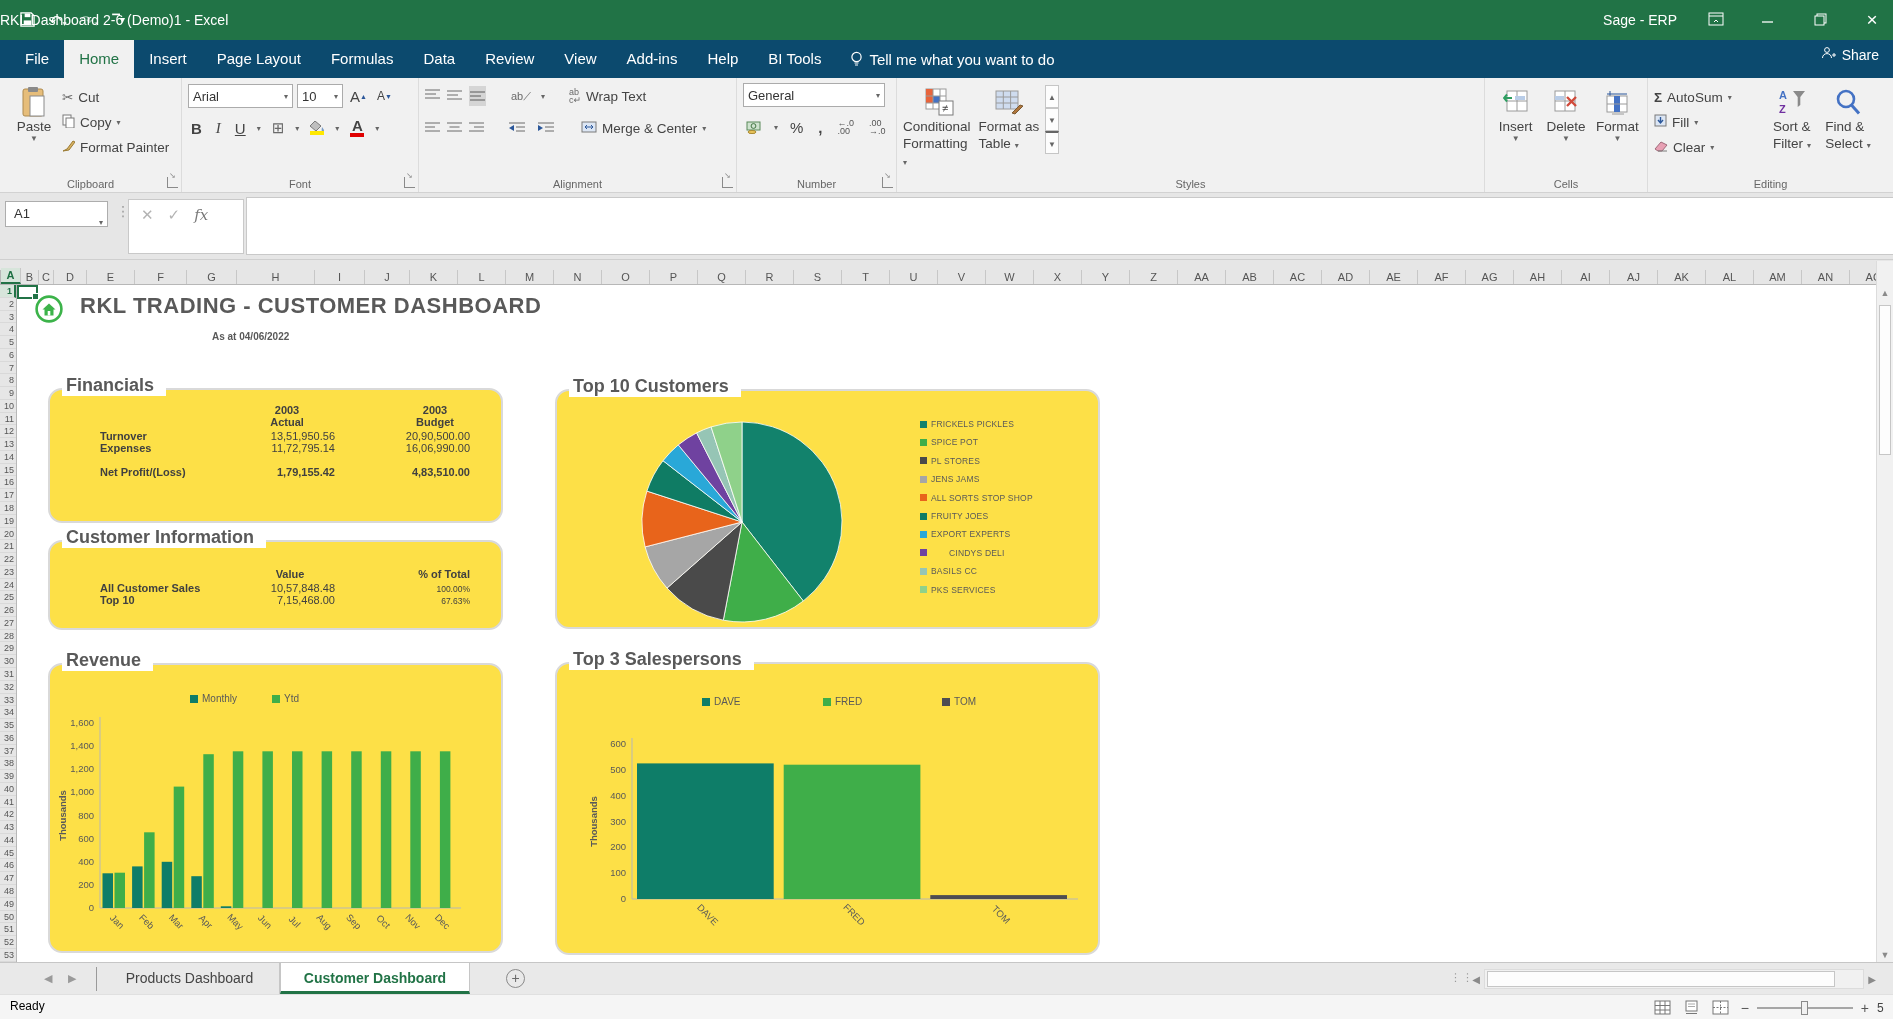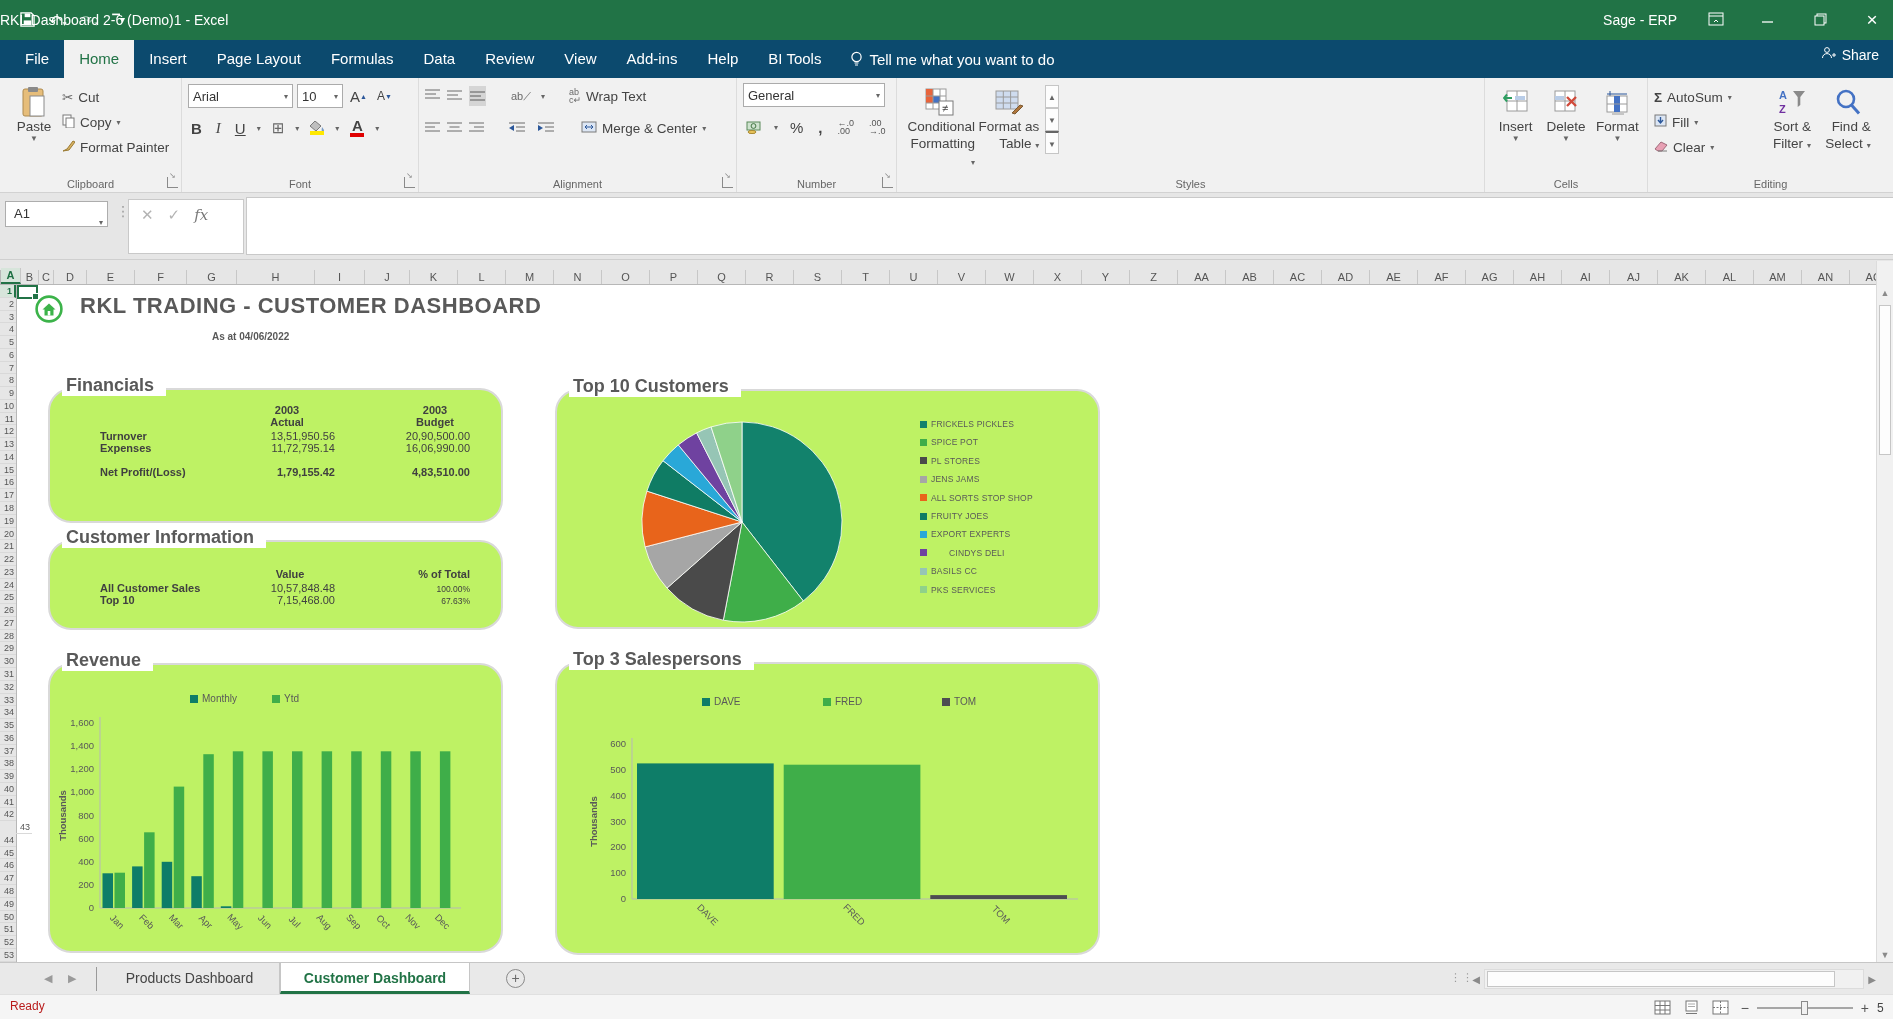--- a/index.html
+++ b/index.html
@@ -42,21 +42,21 @@
   .combo { background:#fff; border:1px solid #ababab; height:24px; display:flex; align-items:center; font-size:13px; color:#333; padding:0 4px; position:relative; }
   .combo .cv { flex:1; }
   .combo .caret { margin-left:4px; }
   .fontrow { display:flex; gap:4px; align-items:center; height:26px; }
   .fmt-btn { font-size:15px; color:#444; padding:0 3px; display:flex; align-items:center; }
   .icon-lines { display:inline-block; }
   .chip { height:33px; width:124px; margin:1px; font-size:14px; line-height:31px; padding-left:8px; border:1px solid transparent; white-space:nowrap; overflow:hidden;}
   #style-gallery { display:grid; grid-template-columns:repeat(3,126px); grid-template-rows:35px 35px; margin-top:2px; }
   .gal-scroll { display:flex; flex-direction:column; margin:2px 0 0 2px; }
   .gal-scroll div { width:14px; height:23px; border:1px solid #c6c6c6; background:#fdfdfd; font-size:8px; color:#666; text-align:center; line-height:23px; }
-  .twoline { font-size:13.5px; color:#444; text-align:right; line-height:1.25; }
+  .twoline { font-size:13.5px; color:#444; text-align:left; line-height:1.25; }
 
   
   #formulabar { position:absolute; top:193px; left:0; width:1893px; height:67px; background:#e6e6e6; border-bottom:1px solid #cfcfcf; z-index:2;}
   #namebox { position:absolute; left:5px; top:8px; width:103px; height:26px; background:#fff; border:1px solid #adadad; font-size:13px; color:#333; line-height:24px; padding-left:8px; }
   #namebox .caret { position:absolute; right:4px; top:9px; }
   #nb-split { position:absolute; left:116px; top:10px; color:#9a9a9a; font-size:14px; letter-spacing:-2px;}
   #fxbox { position:absolute; left:128px; top:6px; width:116px; height:55px; background:#fff; border:1px solid #c9c9c9; display:flex; align-items:flex-start; gap:14px; padding:6px 0 0 12px; }
   #fxbox .g { color:#b3b3b3; font-size:15px; }
   #fxbox .fx { color:#7a7a7a; font-family:"DejaVu Serif", serif; font-style:italic; font-size:15px; }
   #fb-input { position:absolute; left:246px; top:4px; width:1647px; height:58px; background:#fff; border:1px solid #c9c9c9; border-right:none; font-size:13px; padding:4px; color:#333;}
@@ -71,21 +71,21 @@
   .rowcell { width:100%; font-size:9px; color:#555; text-align:right; padding-right:2px; border-bottom:1px solid #d9d9d9; }
   .rowcell.sel { background:#d7e5db; color:#1d6f42; border-right:2px solid #217346; font-weight:bold;}
 
   
   #sheet { position:absolute; top:285px; left:17px; width:1859px; height:677px; background:#fff; overflow:hidden; }
   #a1sel { position:absolute; left:0; top:0; width:21px; height:14px; border:2px solid #217346; }
   #a1sel:after { content:""; position:absolute; right:-3px; bottom:-3px; width:5px; height:5px; background:#217346; border:1px solid #fff; }
 
   #dash-title { position:absolute; left:63px; top:8px; font-size:22px; font-weight:bold; color:#595959; letter-spacing:.5px; }
   #dash-date { position:absolute; left:195px; top:46px; font-size:10px; font-weight:bold; color:#595959; }
-  .panel { position:absolute; border:2px solid #d9d9d9; border-radius:23px; background:#bef264; }
+  .panel { position:absolute; border:2px solid #d9d9d9; border-radius:14px; background:#fde047; }
   .ptitle { position:absolute; top:-15px; left:12px; background:#fff; padding:0 12px 0 4px; font-size:18px; font-weight:bold; color:#595959; white-space:nowrap; }
   .cellspan { position:absolute; font-size:11px; color:#404040; white-space:nowrap; }
   .cellspan.b { font-weight:bold; }
   .cellspan.ctr { transform:translateX(-50%); text-align:center; }
   .cellspan.rt { transform:translateX(-100%); text-align:right; }
   .cellspan.tiny { font-size:8.5px; }
   .leg-item { position:absolute; display:flex; align-items:center; gap:4px; font-size:10px; color:#595959; white-space:nowrap;}
   .leg-item .sw { width:8px; height:8px; flex:0 0 auto;}
   .pie-leg { font-size:8.5px; letter-spacing:.2px; }
   .pie-leg .sw { width:7px; height:7px; }
@@ -98,21 +98,21 @@
   .sheettab.active { background:#fff; color:#217346; font-weight:bold; border-bottom:3px solid #217346; border-left:1px solid #c6c6c6;}
   #newsheet { position:absolute; left:506px; top:6px; width:19px; height:19px; border:1px solid #8a8a8a; border-radius:50%; color:#6a6a6a; font-size:14px; line-height:17px; text-align:center; }
   #hs-handle { position:absolute; left:1450px; top:8px; color:#9a9a9a; font-size:11px; letter-spacing:1px;}
   #hscroll { position:absolute; left:1468px; top:5px; width:412px; height:22px; display:flex; align-items:center; }
   #hscroll .arr { font-size:10px; color:#8a8a8a; width:16px; text-align:center;}
   #hs-track { flex:1; height:20px; background:#f1f1f1; border:1px solid #dcdcdc; position:relative;}
   #hs-thumb { position:absolute; left:2px; top:1px; width:348px; height:16px; background:#fdfdfd; border:1px solid #c6c6c6; }
 
   
   #statusbar { position:absolute; top:994px; left:0; width:1893px; height:25px; background:#f5f5f5; border-top:1px solid #e0e0e0; z-index:2;}
-  #status-text { position:absolute; left:10px; top:4px; font-size:12px; color:#b91c1c; }
+  #status-text { position:absolute; left:10px; top:4px; font-size:12px; color:#000000; }
   #sb-right { position:absolute; right:0; top:0; height:25px; display:flex; align-items:center; gap:12px; padding-right:4px;}
   .viewicon { width:17px; height:15px; }
   #zoomwrap { display:flex; align-items:center; gap:8px; }
   #zoom-track { width:96px; height:2px; background:#a6a6a6; position:relative; }
   #zoom-thumb { position:absolute; left:44px; top:-6px; width:7px; height:14px; background:#f1f1f1; border:1px solid #8a8a8a; }
   .zoombtn { font-size:14px; color:#555; }
   #zoom-pct { font-size:12px; color:#444; width:12px; overflow:hidden; }
 
   
   #vscroll { position:absolute; top:261px; right:0; width:17px; height:701px; background:#f1f1f1; border-left:1px solid #dcdcdc; z-index:2;}
@@ -617,21 +617,21 @@
     <div class="rowcell" style="height: 12.7736px; line-height: 12.7736px;">33</div>
     <div class="rowcell" style="height: 12.7736px; line-height: 12.7736px;">34</div>
     <div class="rowcell" style="height: 12.7736px; line-height: 12.7736px;">35</div>
     <div class="rowcell" style="height: 12.7736px; line-height: 12.7736px;">36</div>
     <div class="rowcell" style="height: 12.7736px; line-height: 12.7736px;">37</div>
     <div class="rowcell" style="height: 12.7736px; line-height: 12.7736px;">38</div>
     <div class="rowcell" style="height: 12.7736px; line-height: 12.7736px;">39</div>
     <div class="rowcell" style="height: 12.7736px; line-height: 12.7736px;">40</div>
     <div class="rowcell" style="height: 12.7736px; line-height: 12.7736px;">41</div>
     <div class="rowcell" style="height: 12.7736px; line-height: 12.7736px;">42</div>
-    <div class="rowcell" style="height: 12.7736px; line-height: 12.7736px; margin-left: 16px;">43</div>
+    <div class="rowcell" style="height: 12.7736px; line-height: 12.7736px;">43</div>
     <div class="rowcell" style="height: 12.7736px; line-height: 12.7736px;">44</div>
     <div class="rowcell" style="height: 12.7736px; line-height: 12.7736px;">45</div>
     <div class="rowcell" style="height: 12.7736px; line-height: 12.7736px;">46</div>
     <div class="rowcell" style="height: 12.7736px; line-height: 12.7736px;">47</div>
     <div class="rowcell" style="height: 12.7736px; line-height: 12.7736px;">48</div>
     <div class="rowcell" style="height: 12.7736px; line-height: 12.7736px;">49</div>
     <div class="rowcell" style="height: 12.7736px; line-height: 12.7736px;">50</div>
     <div class="rowcell" style="height: 12.7736px; line-height: 12.7736px;">51</div>
     <div class="rowcell" style="height: 12.7736px; line-height: 12.7736px;">52</div>
     <div class="rowcell" style="height: 12.7736px; line-height: 12.7736px;">53</div>

